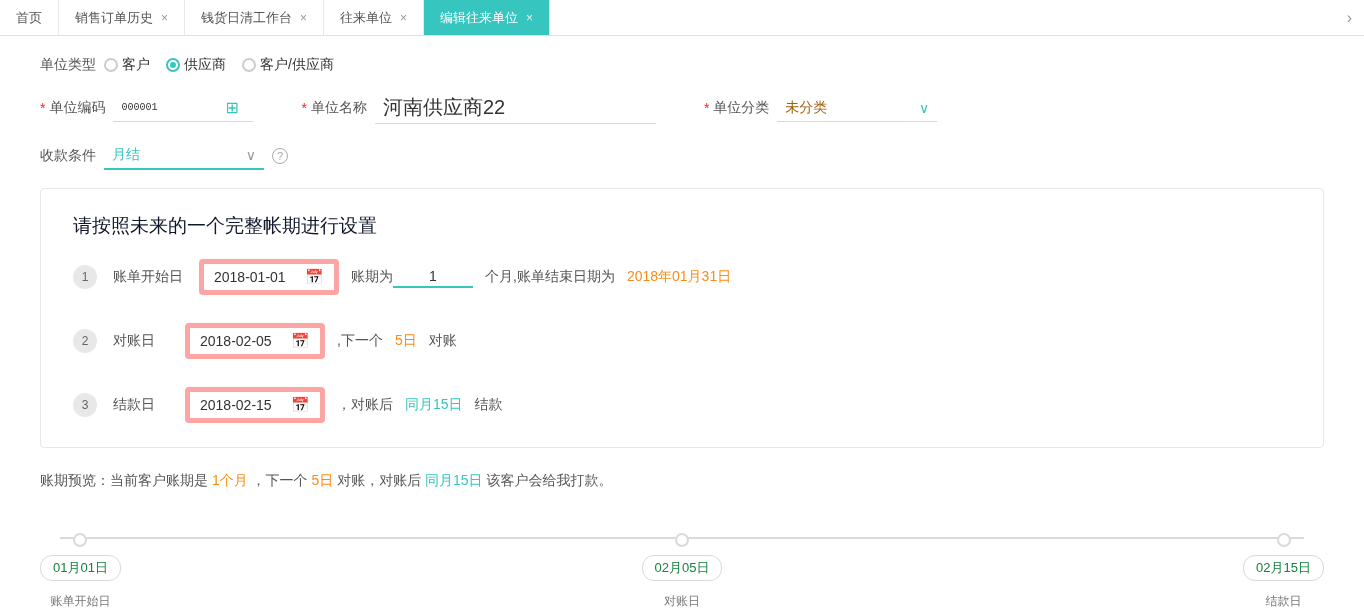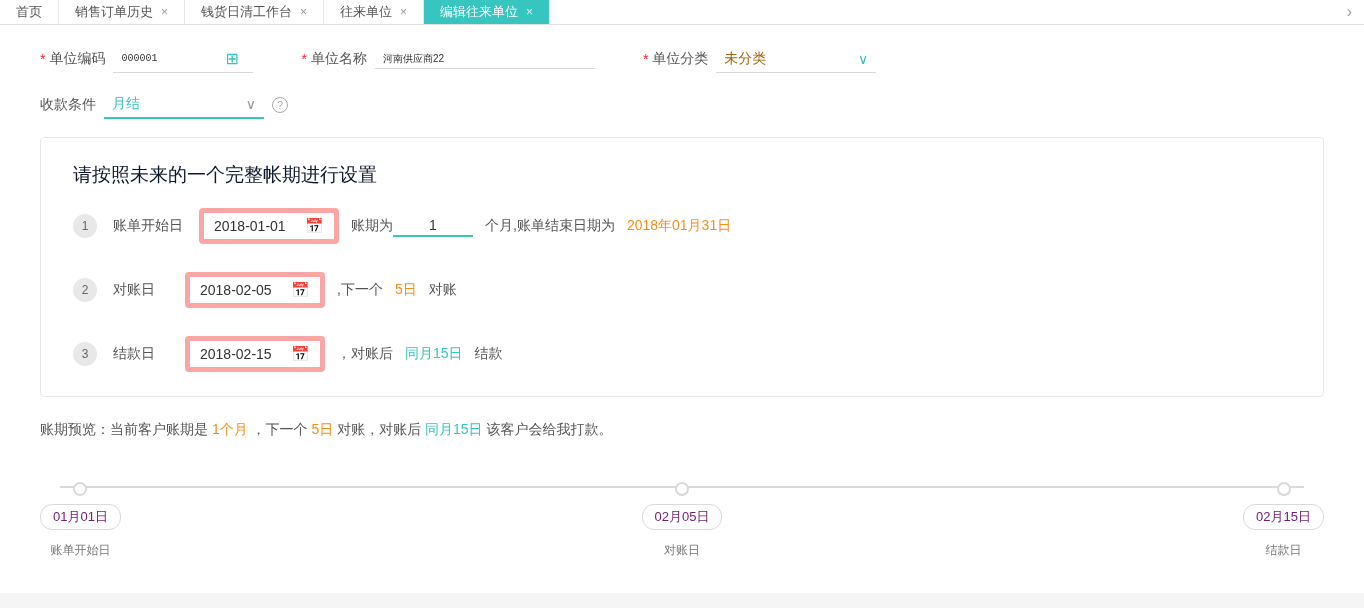--- a/index.html
+++ b/index.html
@@ -4,21 +4,21 @@
   <style>
     * { box-sizing: border-box; margin: 0; padding: 0; }
     body { font-family: 'Microsoft YaHei', Arial, sans-serif; font-size: 14px; background: #f5f5f5; color: #333; }
 
     
     .tab-bar {
       display: flex;
       align-items: center;
       background: #fff;
       border-bottom: 1px solid #e0e0e0;
-      height: 25px;
+      height: 36px;
       padding: 0 0;
     }
     .tab {
       display: flex;
       align-items: center;
       padding: 0 16px;
       height: 100%;
       cursor: pointer;
       font-size: 13px;
       color: #555;
@@ -106,21 +106,21 @@
       height: 6px;
       border-radius: 50%;
       background: #36c5bf;
     }
 
     .form-input {
       border: none;
       border-bottom: 1px solid #d9d9d9;
       padding: 4px 8px;
       outline: none;
-      font-size: 10px;
+      font-size: 20px;
       color: #333;
       min-width: 140px;
     }
 
     .form-input-wide {
       min-width: 220px;
     }
 
     .input-with-icon {
       display: flex;
@@ -320,21 +320,21 @@
       height: 14px;
       border-radius: 50%;
       background: #fff;
       border: 2px solid #d9d9d9;
     }
     .timeline-date-box {
       border: 1px solid #d9d9d9;
       border-radius: 12px;
       padding: 3px 12px;
       font-size: 13px;
-      color: #701a75;
+      color: #15803d;
       background: #fff;
     }
     .timeline-desc {
       font-size: 12px;
       color: #777;
       margin-top: 4px;
     }
   </style>
 </head>
 <body>
@@ -357,20 +357,39 @@
   </div>
   <div class="tab active">
     <span>编辑往来单位</span>
     <span class="close-icon">×</span>
   </div>
   <div class="tab-nav-arrow">›</div>
 </div>
 
 <div class="main-content">
 
+  <div class="form-row">
+    <div class="form-group">
+      <span class="form-label">单位类型</span>
+      <div class="radio-group">
+        <div class="radio-item">
+          <span class="radio-circle"></span>
+          <span>客户</span>
+        </div>
+        <div class="radio-item">
+          <span class="radio-circle checked"></span>
+          <span>供应商</span>
+        </div>
+        <div class="radio-item">
+          <span class="radio-circle"></span>
+          <span>客户/供应商</span>
+        </div>
+      </div>
+    </div>
+  </div>
 
   <div class="form-row">
     <div class="form-group">
       <span class="required-star">*</span>
       <span class="form-label">单位编码</span>
       <div class="input-with-icon">
         <input type="text" value="000001" style="color: rgb(51, 51, 51);">
         <span class="calendar-icon">⊞</span>
       </div>
     </div>

